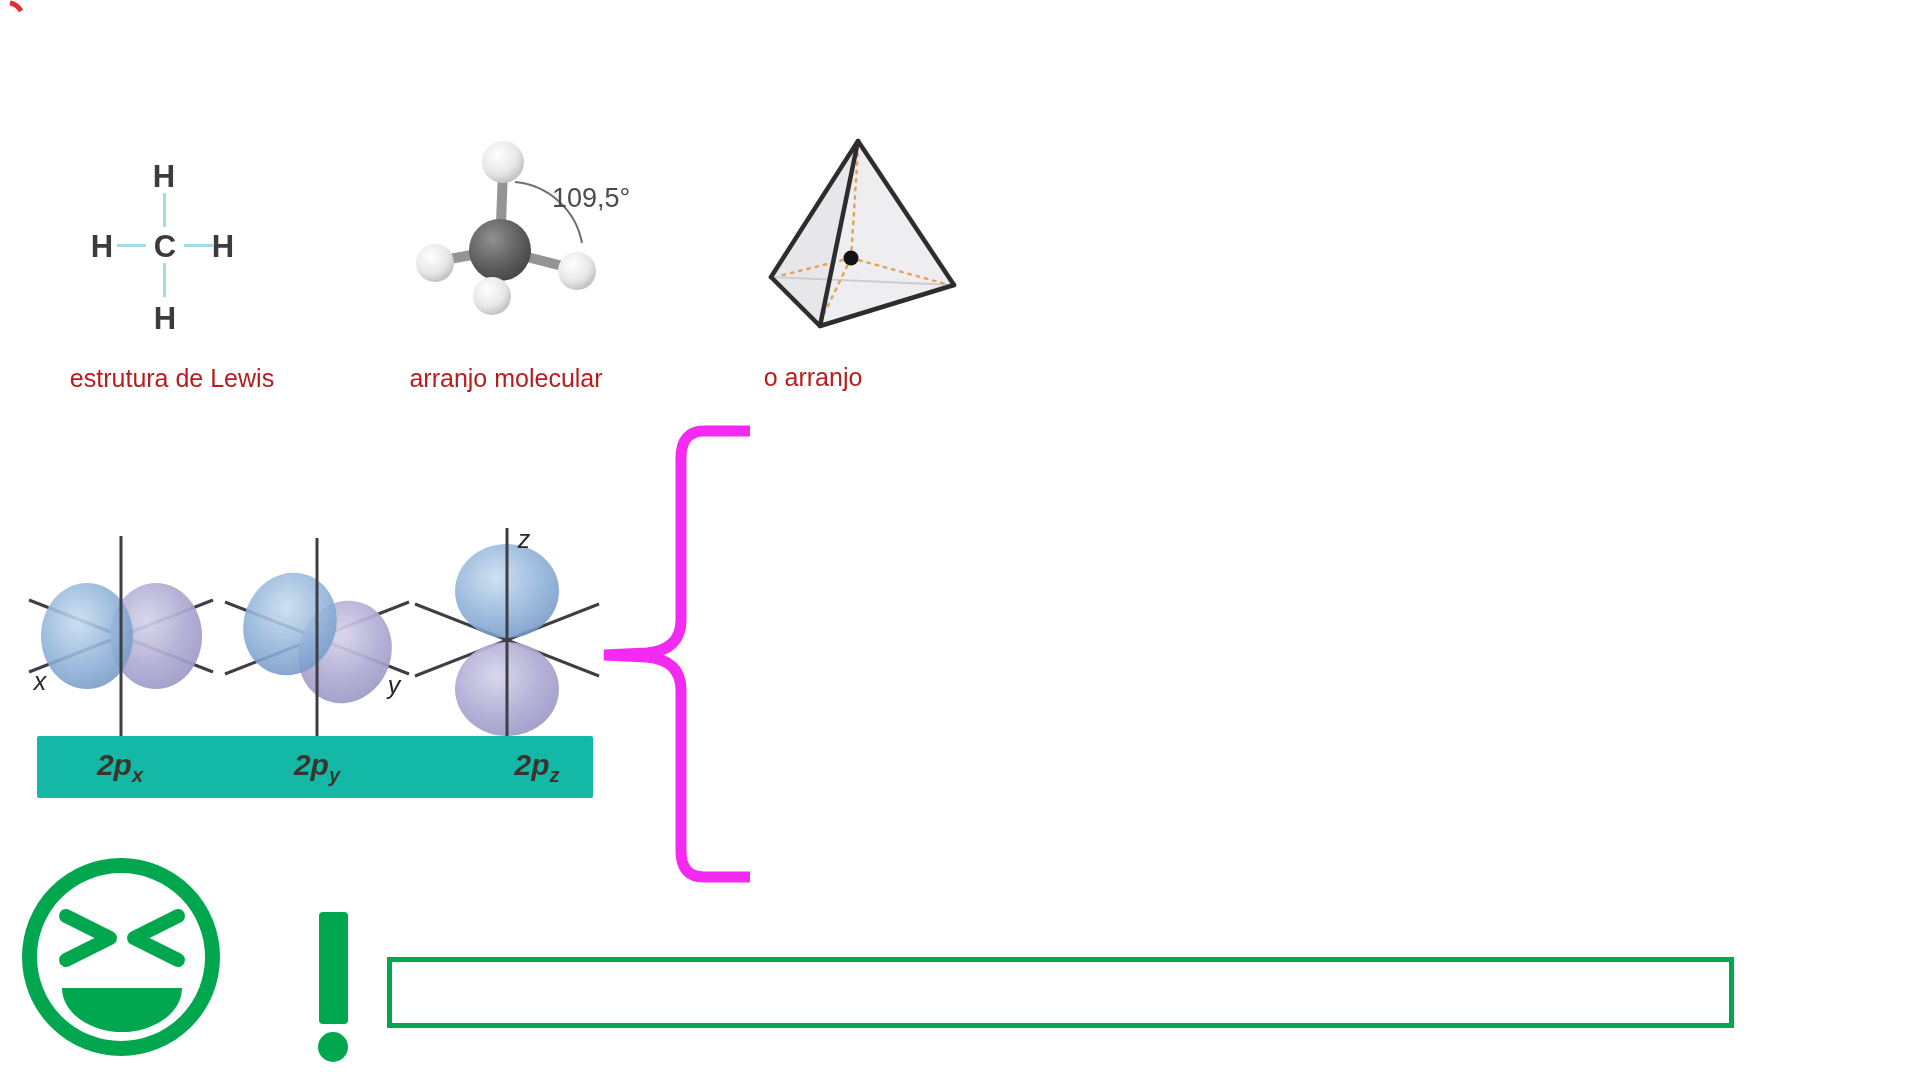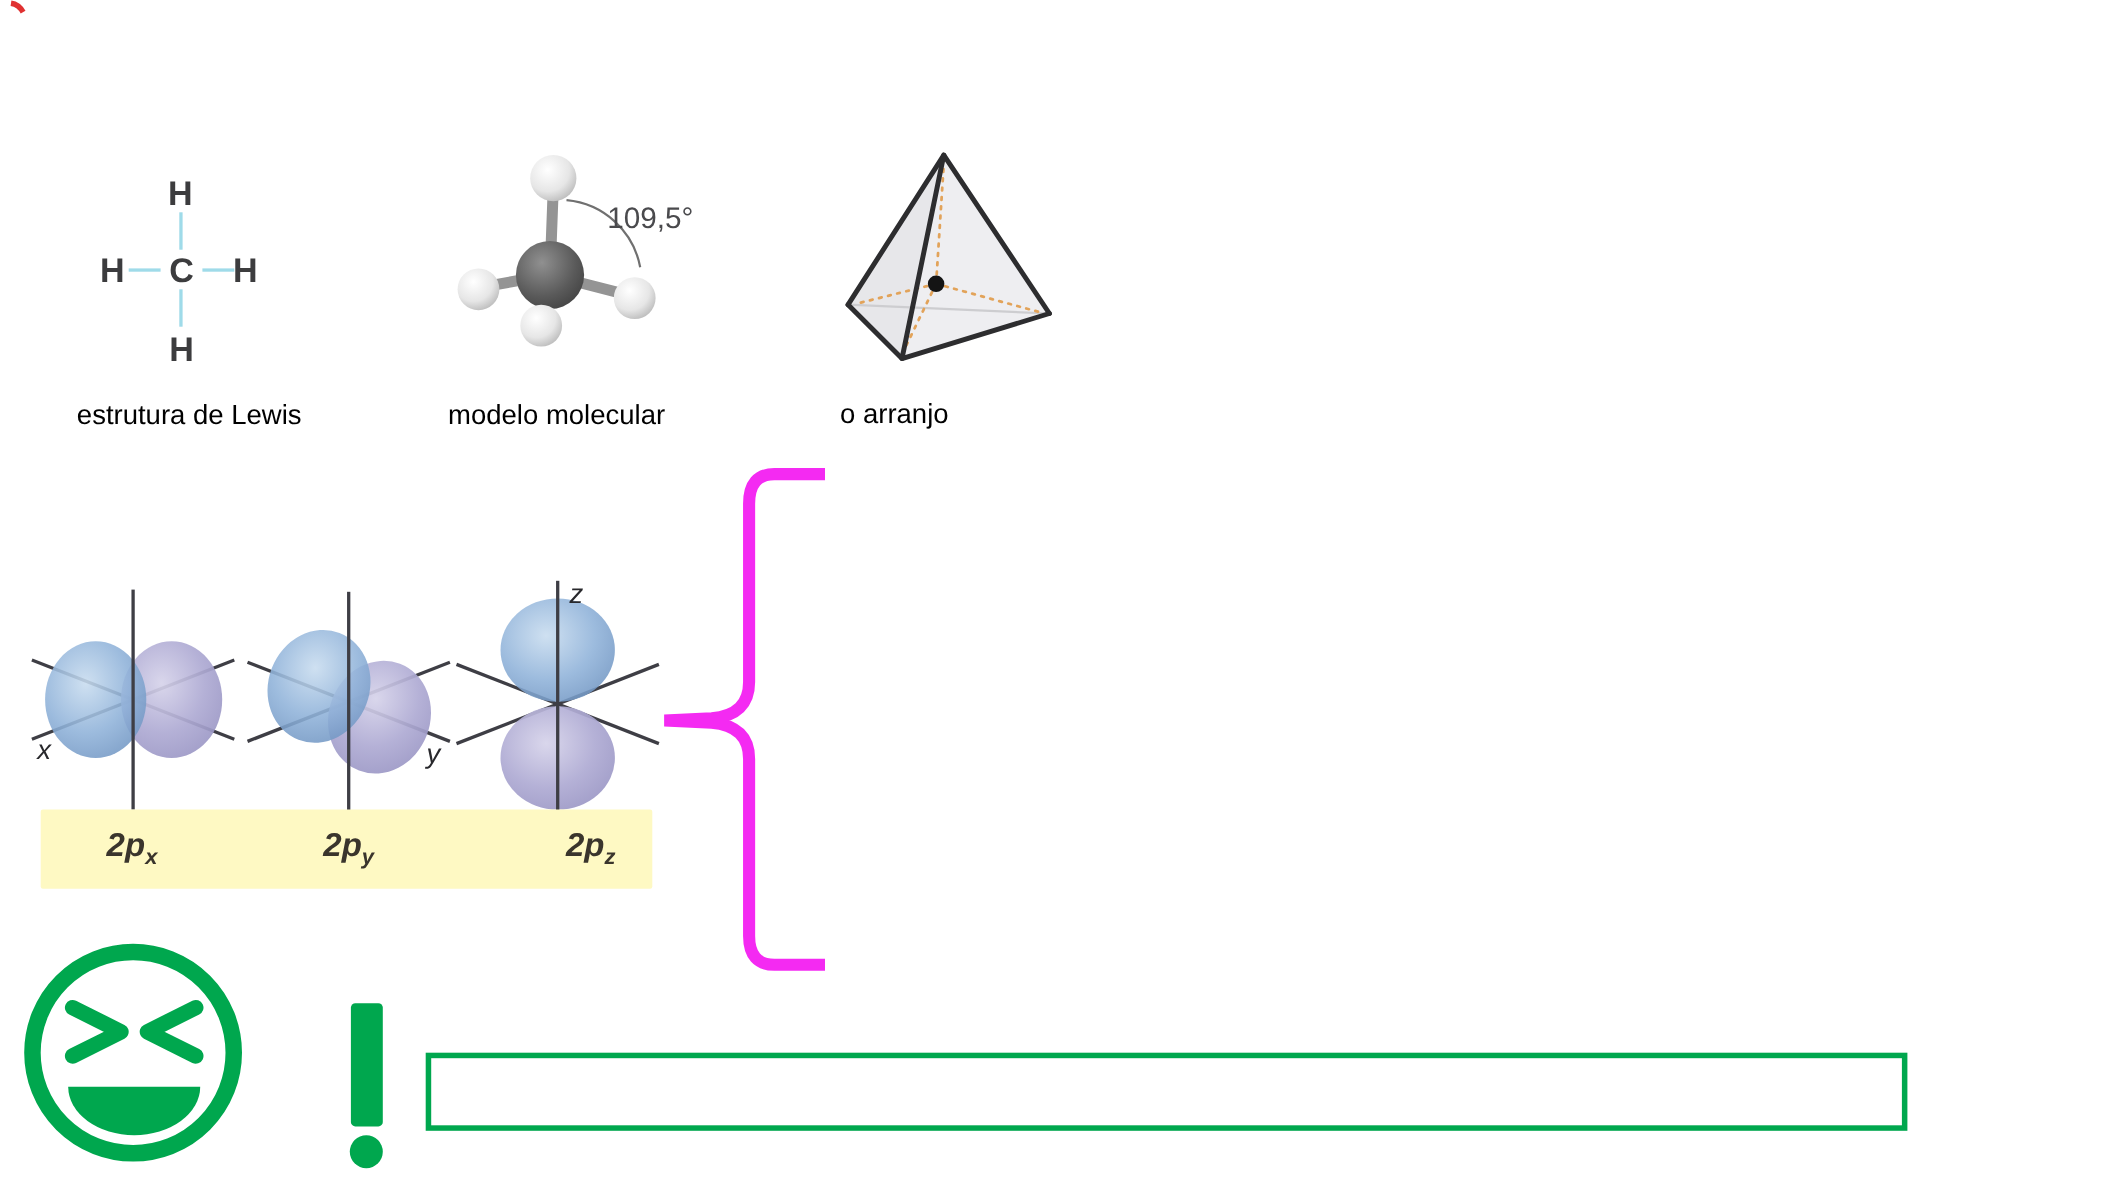--- a/index.html
+++ b/index.html
@@ -1,25 +1,25 @@
 <!DOCTYPE html>
 <html><head>
 <meta charset="utf-8">
 <style>
   html,body{margin:0;padding:0;background:#ffffff;}
   body{width:1920px;height:1080px;position:relative;overflow:hidden;
        font-family:"Liberation Sans",sans-serif;}
   .abs{position:absolute;}
   .cap{position:absolute;transform:translate(-50%,-50%);
-       font-size:25px;color:#000000;white-space:nowrap;}
+       font-size:25px;color:#b91c1c;white-space:nowrap;}
   .atom{position:absolute;transform:translate(-50%,-50%);
         font-weight:700;font-size:31px;color:#3c3c3e;line-height:1;}
   .bond{position:absolute;background:#9fdbe9;}
-  .orb-bar{position:absolute;left:37px;top:736px;width:556px;height:72px;
-           background:#fef9c3;border-radius:2px;}
+  .orb-bar{position:absolute;left:37px;top:736px;width:556px;height:62px;
+           background:#14b8a6;border-radius:2px;}
   .orb-label{position:absolute;top:50%;transform:translate(-50%,-50%);
              font-style:italic;font-weight:700;font-size:30px;color:#3a352c;
              white-space:nowrap;}
   .orb-label sub{font-size:20px;font-style:italic;}
   .answer-box{position:absolute;left:387px;top:957px;width:1337px;height:61px;
               border:5px solid #00a74e;background:#ffffff;}
   svg text{font-family:"Liberation Sans",sans-serif;}
 </style>
 </head>
 <body>
@@ -141,21 +141,21 @@
   <span class="atom" style="left:165px;top:246px">C</span>
   <span class="atom" style="left:223px;top:246px">H</span>
   <span class="atom" style="left:165px;top:318px">H</span>
   <div class="bond" style="left:163px;top:193px;width:3px;height:34px"></div>
   <div class="bond" style="left:163px;top:263px;width:3px;height:34px"></div>
   <div class="bond" style="left:117px;top:244px;width:29px;height:3px"></div>
   <div class="bond" style="left:184px;top:244px;width:29px;height:3px"></div>
 </div>
 
 <div class="cap" style="left:172px;top:378px">estrutura de Lewis</div>
-<div class="cap" style="left:506px;top:378px">modelo molecular</div>
+<div class="cap" style="left:506px;top:378px">arranjo molecular</div>
 <div class="cap" style="left:813px;top:377px">o arranjo</div>
 
 <div class="orb-bar">
   <span class="orb-label" style="left:83px"><span>2p</span><sub>x</sub></span>
   <span class="orb-label" style="left:280px"><span>2p</span><sub>y</sub></span>
   <span class="orb-label" style="left:500px"><span>2p</span><sub>z</sub></span>
 </div>
 
 <div class="answer-box"></div>
 

